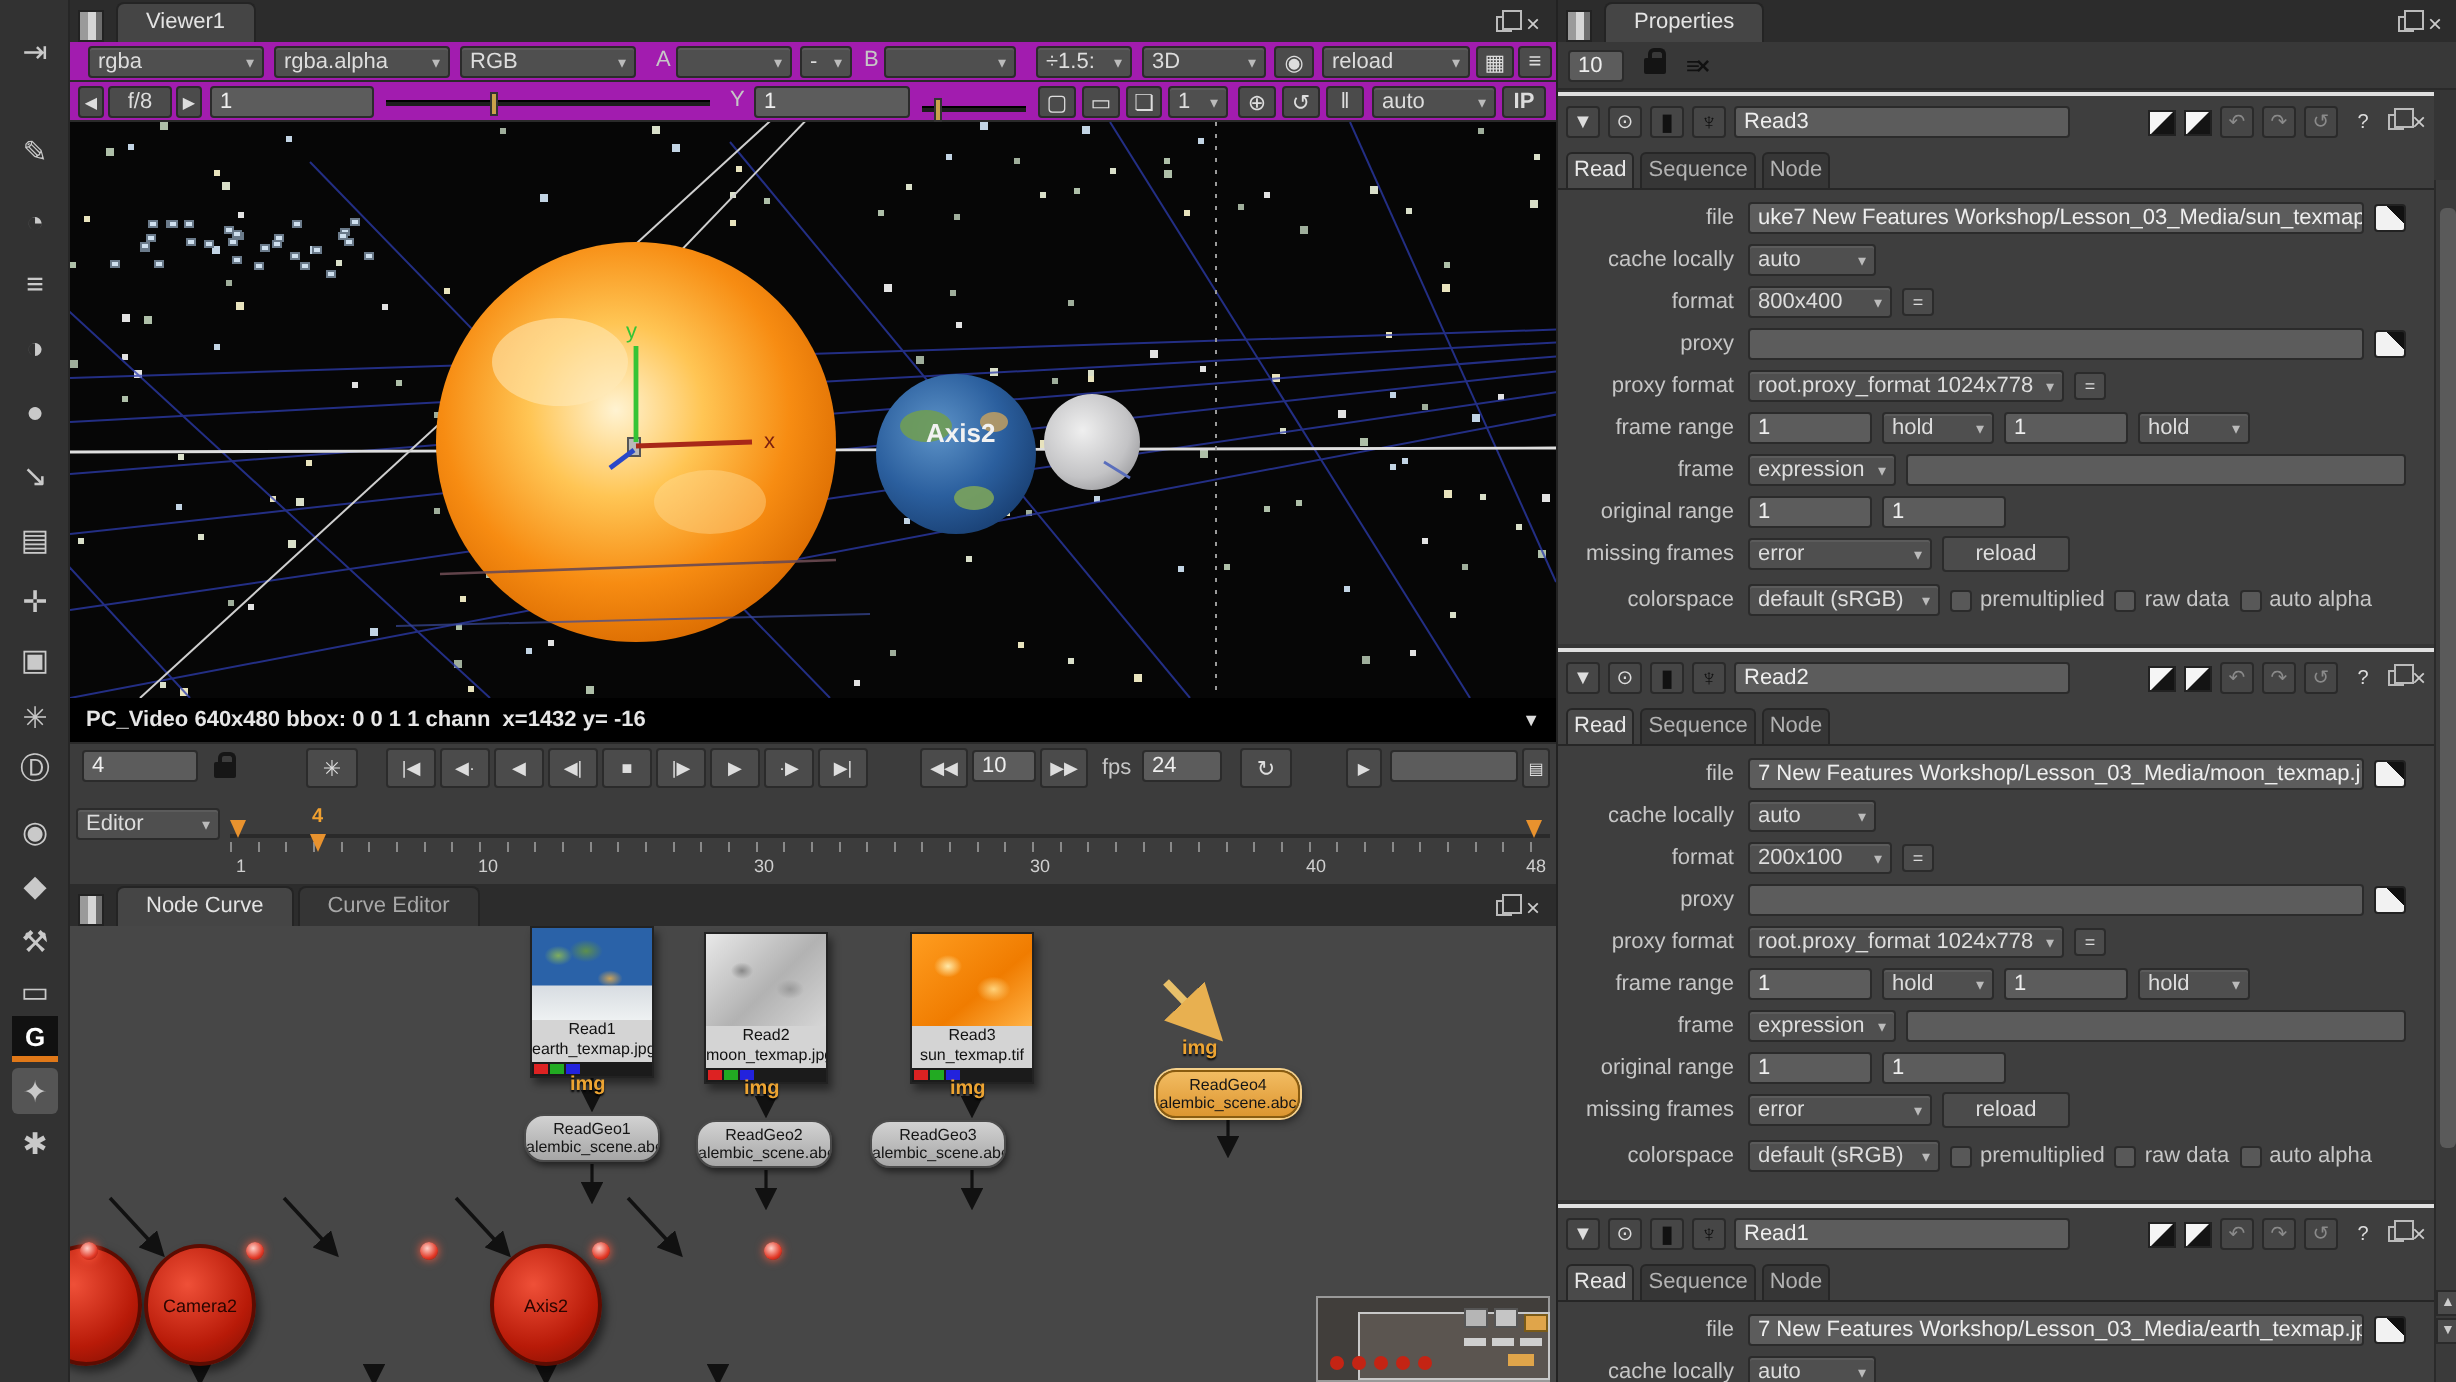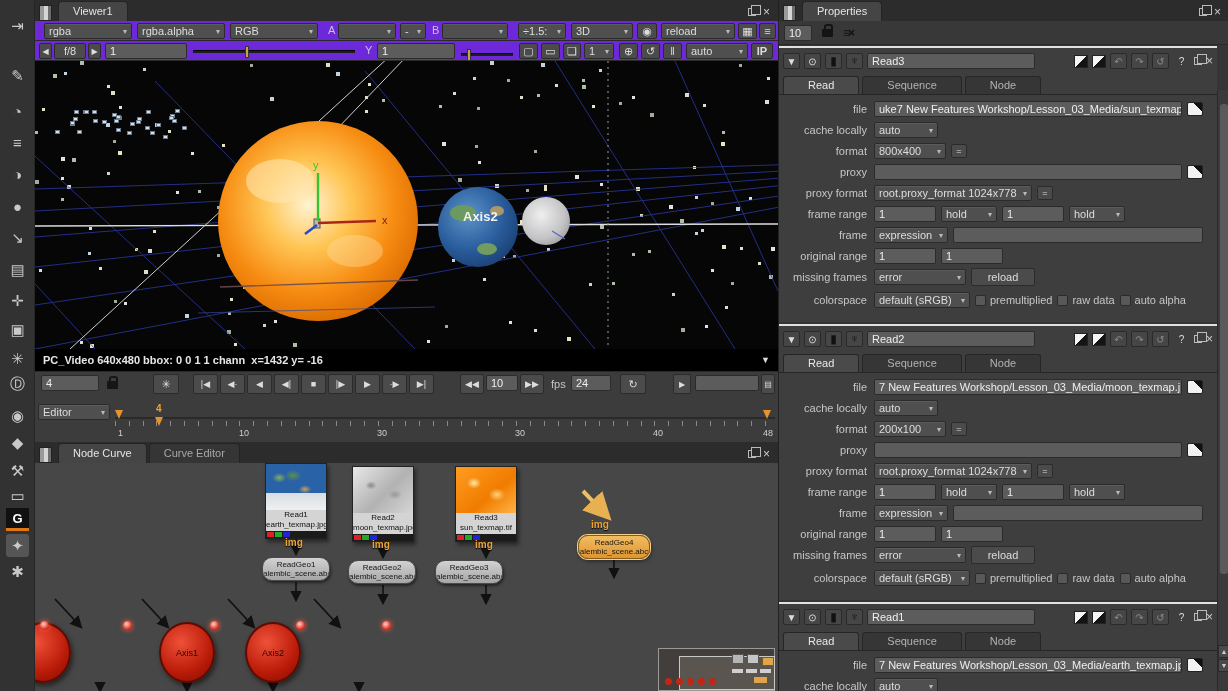--- a/index.html
+++ b/index.html
@@ -36,21 +36,21 @@
   .paneends{margin-left:auto;display:flex;align-items:center;gap:7px;padding:0 8px 4px 0;}
   .cb{width:11px;height:11px;background:#585858;border:1px solid #2b2b2b;border-radius:2px;margin-right:4px;}
   .folderb{width:16px;height:14px;background:linear-gradient(225deg,#111 34%,#f2f2f2 34%);border:1px solid #222;border-radius:2px;}
   .eqb{width:16px;height:14px;font-size:9px;}
   .slider{position:relative;height:3px;background:#1d1d1d;border-top:1px solid #000;}
   .slider .knob{position:absolute;top:-5px;width:4px;height:12px;background:#caa24a;border:1px solid #333;}
 
   
   .vcol{position:absolute;left:35px;top:0;width:743px;height:691px;}
   .vtabbar{left:0;top:0;width:743px;height:21px;}
-  .vtb{position:absolute;left:0;width:743px;background:#6d28d9;border-bottom:1px solid #2a2a2a;}
+  .vtb{position:absolute;left:0;width:743px;background:#a21caf;border-bottom:1px solid #2a2a2a;}
   .vtb1{top:21px;height:20px;} .vtb2{top:41px;height:20px;}
   .vtb .dd,.vtb .fld,.vtb .btn{position:absolute;top:2px;}
   .vtb .btn{height:16px;}
   .viewport{position:absolute;left:0;top:61px;width:743px;height:288px;background:#060606;overflow:hidden;}
   #dots{position:absolute;inset:0;z-index:1;}
   #dots span{position:absolute;}
   .viewport svg{position:absolute;inset:0;z-index:2;}
   .statusbar{position:absolute;left:0;top:349px;width:743px;height:22px;background:#000;display:flex;align-items:center;
       padding:0 8px;color:#e6e6e6;font-weight:bold;}
   .statusbar .sdown{margin-left:auto;color:#ddd;font-size:9px;}
@@ -104,21 +104,21 @@
   .clearico{color:#111;font-weight:bold;font-size:12px;letter-spacing:-2px;}
   .pbody{position:absolute;left:0;top:45px;width:450px;height:646px;background:#353535;overflow:hidden;}
   .panel{position:absolute;left:0;width:438px;height:276px;background:#3e3e3e;border-top:2px solid #e0e0e0;overflow:hidden;}
   .phead{position:absolute;left:0;top:2px;width:438px;height:22px;display:flex;align-items:center;gap:4px;padding:0 4px;}
   .pbtn{width:17px;height:16px;display:inline-flex;align-items:center;justify-content:center;background:#464646;
       border:1px solid #2a2a2a;border-radius:2px;color:#ddd;font-size:10px;}
   .pbtn.dk{color:#111;font-size:12px;}
   .sw{width:14px;height:13px;border:1px solid #222;background:linear-gradient(135deg,#f5f5f5 48%,#141414 52%);}
   .ghost{color:#8a8a8a;}
   .ptabs{position:absolute;left:4px;top:25px;height:21px;display:flex;align-items:flex-end;}
-  .ptab{padding:2px 24px 3px;background:#363636;color:#b2b2b2;border:1px solid #262626;border-bottom:none;border-radius:3px 3px 0 0;margin-right:3px;}
+  .ptab{padding:2px 3px 3px;background:#363636;color:#b2b2b2;border:1px solid #262626;border-bottom:none;border-radius:3px 3px 0 0;margin-right:3px;}
   .ptab.active{background:#4a4a4a;color:#e8e8e8;}
   .ptabline{position:absolute;left:0;top:46px;width:438px;border-top:1px solid #262626;}
   .prow{position:absolute;left:0;width:438px;height:18px;display:flex;align-items:center;}
   .plbl{width:88px;text-align:right;margin-right:7px;color:#c6c6c6;flex:none;}
   .prow .gap{width:5px;flex:none;}
   .scroll{position:absolute;right:0;top:45px;width:12px;height:646px;background:#3a3a3a;border-left:1px solid #2a2a2a;}
   .scroll .thumbv{position:absolute;left:2px;top:14px;width:8px;height:470px;background:#5a5a5a;border-radius:3px;}
   .scroll .sbtn{position:absolute;left:0;width:12px;height:13px;background:#4a4a4a;border:1px solid #2a2a2a;
       color:#ccc;font-size:7px;display:flex;align-items:center;justify-content:center;}
 </style>
@@ -671,22 +671,22 @@
       <div class="rgeo" style="left:400px;top:97px">
         <div>ReadGeo3</div>
           <div>alembic_scene.abc</div>
         </div>
       <div class="rgeo sel" style="left:543px;top:72px;width:72px">
         <div>ReadGeo4</div>
           <div>alembic_scene.abc</div>
         </div>
 
       <div class="rednode" style="left:-20px;top:159px"></div>
-      <div class="rednode" style="left:124px;top:159px">
-          <span>Axis1</span>
+      <div class="rednode" style="left:37px;top:159px">
+          <span>Camera2</span>
         </div>
       <div class="rednode" style="left:210px;top:159px">
           <span>Axis2</span>
         </div>
       <div class="glowdot" style="left:88px;top:158px"></div>
       <div class="glowdot" style="left:175px;top:158px"></div>
       <div class="glowdot" style="left:261px;top:158px"></div>
       <div class="glowdot" style="left:347px;top:158px"></div>
       <div class="glowdot" style="left:5px;top:158px"></div>
 

